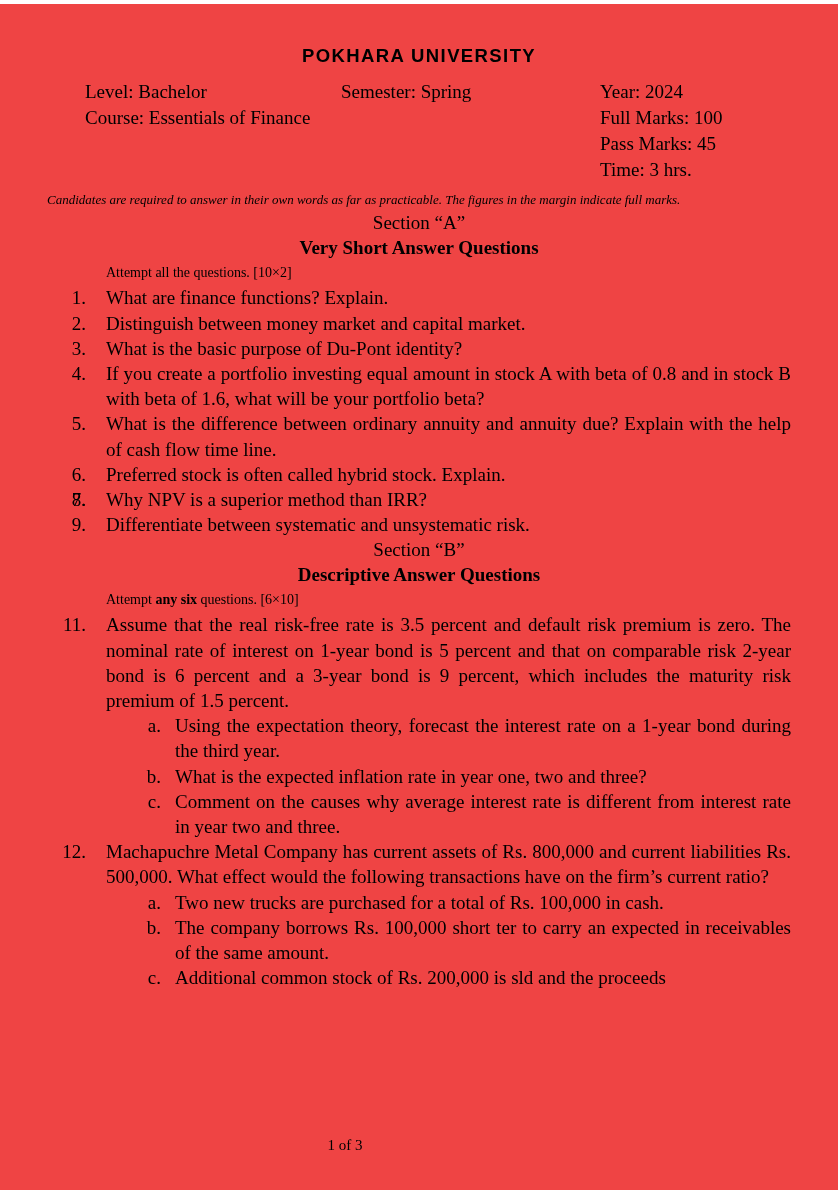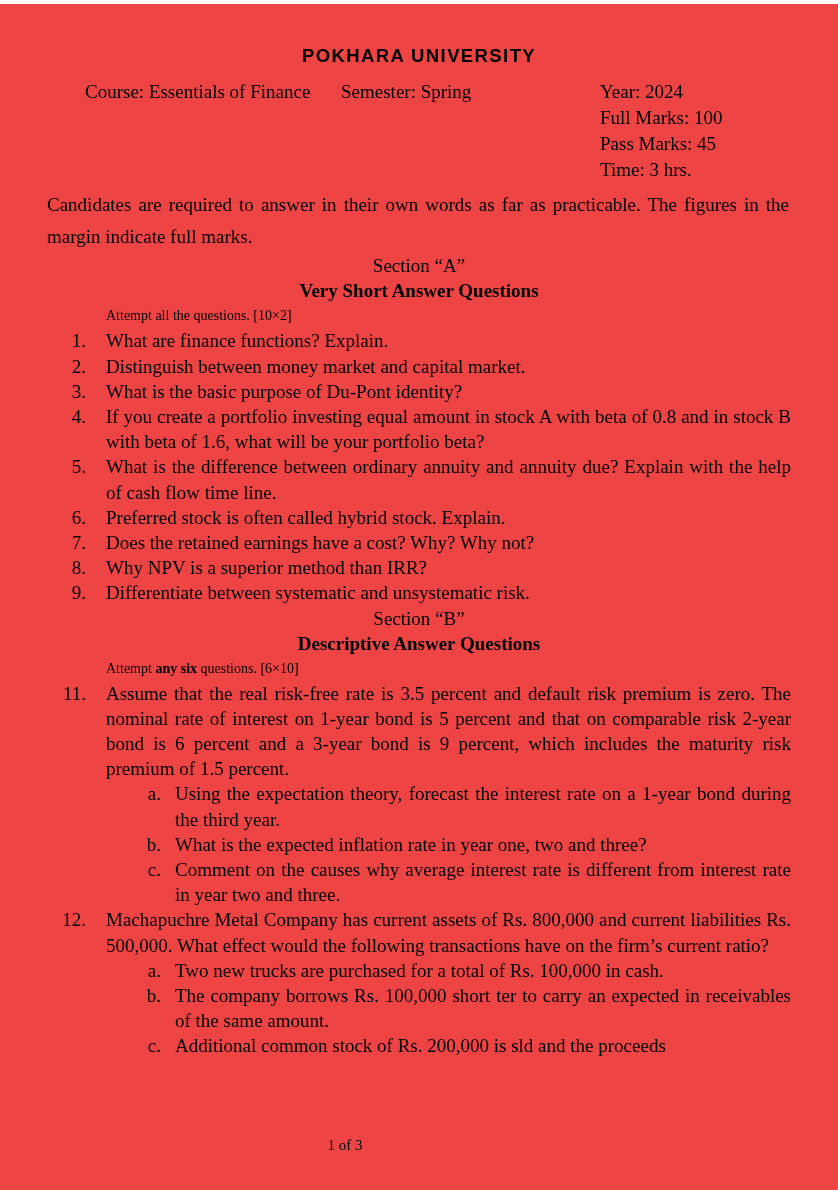--- a/index.html
+++ b/index.html
@@ -51,22 +51,23 @@
     top: 0;
     white-space: nowrap;
   }
   .meta-col-left  { left: 38px; }
   .meta-col-mid   { left: 294px; }
   .meta-col-right { left: 553px; }
   .meta-row { height: 26px; }
 
   
   .instruction {
-    font-size: 19px;
-    line-height: 32px;
+    font-style: italic;
+    font-size: 13px;
+    line-height: 21px;
     text-align: justify;
     margin: 2px 0 0 0;
     padding: 0 2px 0 0;
   }
 
   
   .section-label {
     text-align: center;
     font-size: 19px;
     line-height: 25px;
@@ -142,20 +143,21 @@
 </head>
 <body>
 
 <div class="page">
   <div class="content">
 
     <h1 class="univ-title">POKHARA UNIVERSITY</h1>
 
     <div class="meta">
       <div class="meta-col meta-col-left">
+        <div class="meta-row">Level: Bachelor</div>
         <div class="meta-row">Course: Essentials of Finance</div>
       </div>
       <div class="meta-col meta-col-mid">
         <div class="meta-row">Semester: Spring</div>
       </div>
       <div class="meta-col meta-col-right">
         <div class="meta-row">Year: 2024</div>
         <div class="meta-row">Full Marks: 100</div>
         <div class="meta-row">Pass Marks: 45</div>
         <div class="meta-row">Time: 3 hrs.</div>
@@ -191,21 +193,20 @@
         <div class="qitem">
           <span class="qnum">5.</span>
           <span>What is the difference between ordinary annuity and annuity due? Explain with the help of cash flow time line.</span>
         </div>
         <div class="qitem">
           <span class="qnum">6.</span>
           <span>Preferred stock is often called hybrid stock. Explain.</span>
         </div>
         <div class="qitem">
           <span class="qnum">7.</span>
-          <span>Does the retained earnings have a cost? Why? Why not?</span>
         </div>
         <div class="qitem">
           <span class="qnum">8.</span>
           <span>Why NPV is a superior method than IRR?</span>
         </div>
         <div class="qitem">
           <span class="qnum">9.</span>
           <span>Differentiate between systematic and unsystematic risk.</span>
         </div>
       </div>

